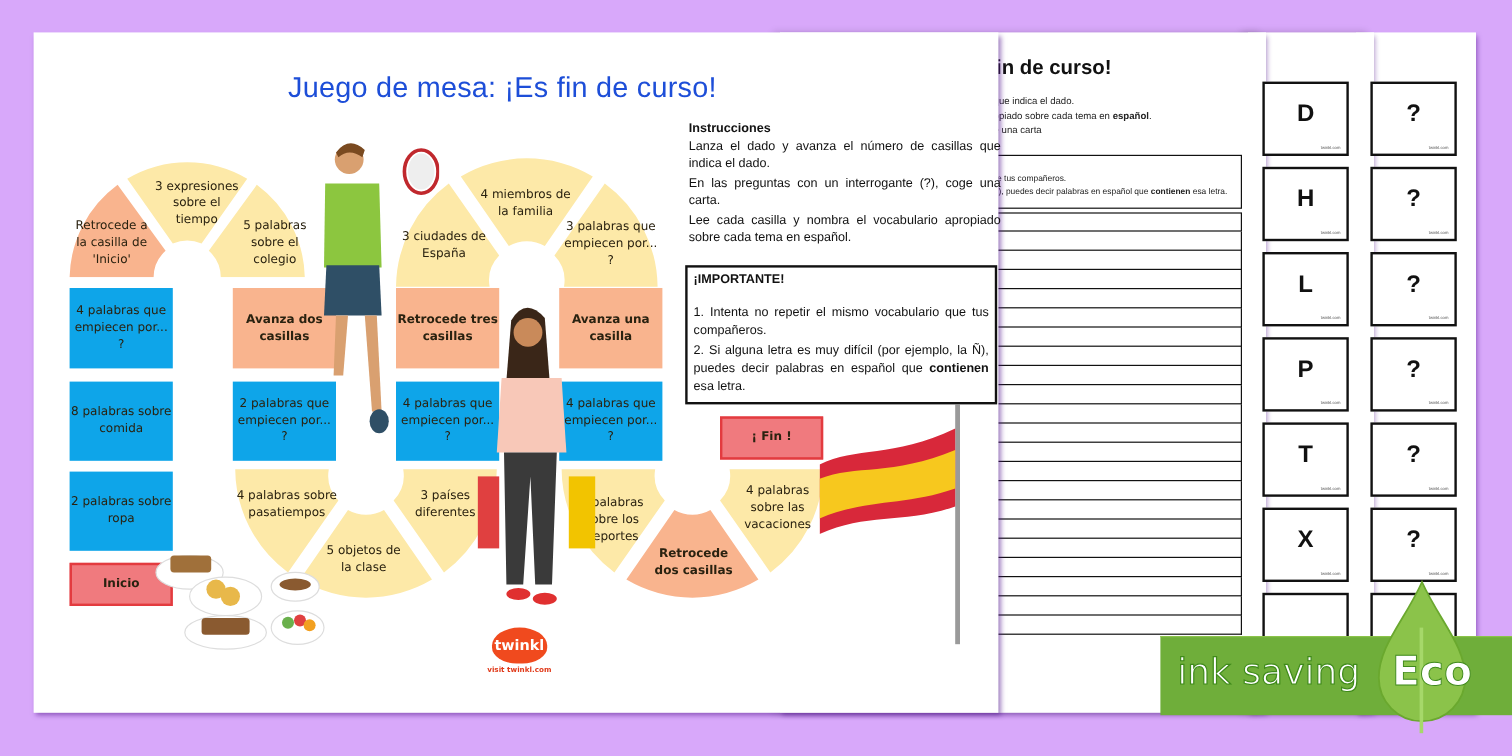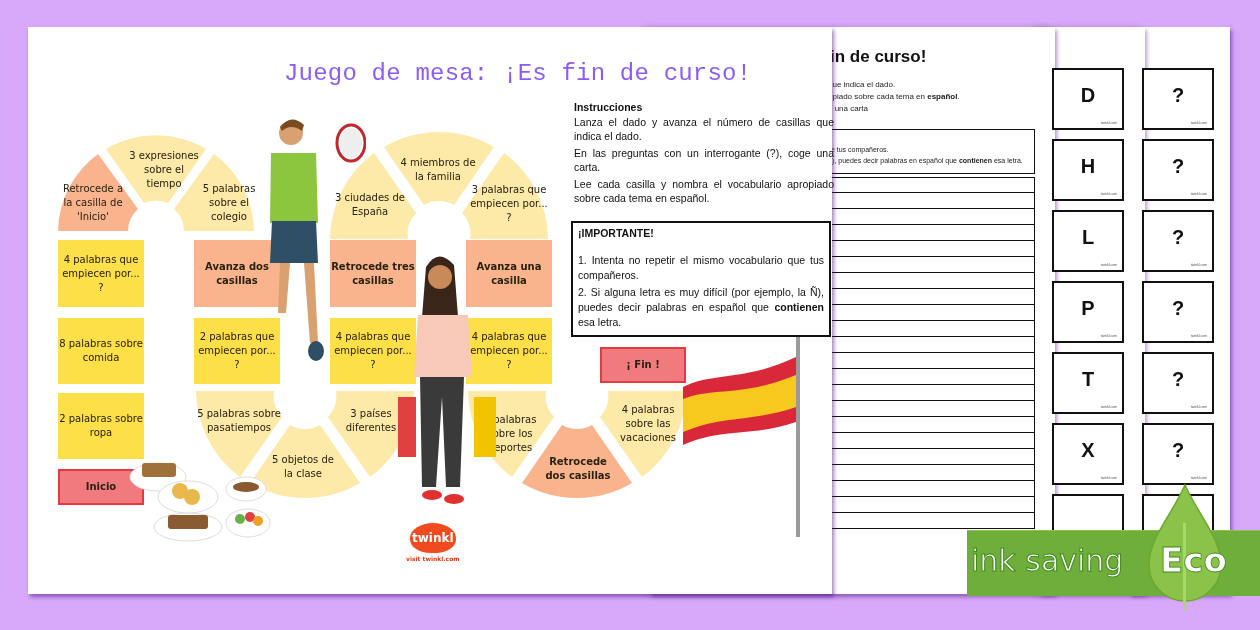--- a/index.html
+++ b/index.html
@@ -17,41 +17,41 @@
   .b1-box { position: absolute; left: 170px; top: 102px; width: 215px; height: 45px; border: 1.5px solid #111; font-family: "Liberation Sans", sans-serif; font-size: 7px; padding: 6px 6px; line-height: 11px; color: #222; }
   .b1-box b { font-weight: bold; }
   .b1-rules { position: absolute; left: 170px; top: 150px; width: 215px; }
   .b1-rule { height: 16px; border: 1.3px solid #111; border-top: none; }
   .b1-rule:first-child { border-top: 1.3px solid #111; }
 
   .card { position: absolute; width: 72px; height: 62px; border: 2px solid #111; background: #fff; }
   .card .glyph { position: absolute; left: 0; right: 0; top: 14px; text-align: center; font-family: "Liberation Sans", sans-serif; font-size: 20px; font-weight: bold; color: #111; }
   .card .mark { position: absolute; right: 5px; bottom: 3px; font-size: 3.5px; color: #555; font-family: "Liberation Sans", sans-serif; }
 
-  .title { position: absolute; left: 212px; top: 33px; font-family: Liberation Mono, monospace; font-size: 24px; color: #8b5cf6; font-weight: normal; letter-spacing: 0.2px; margin-left: 44px; }
-
-  .tile { position: absolute; background: #fde047; display: flex; align-items: center; justify-content: center; text-align: center; font-family: "DejaVu Sans", sans-serif; font-size: 10px; line-height: 14px; color: #2a2210; }
+  .title { position: absolute; left: 212px; top: 33px; font-family: Liberation Sans, sans-serif; font-size: 24px; color: #1d4ed8; font-weight: normal; letter-spacing: 0.2px; }
+
+  .tile { position: absolute; background: #0ea5e9; display: flex; align-items: center; justify-content: center; text-align: center; font-family: "DejaVu Sans", sans-serif; font-size: 10px; line-height: 14px; color: #2a2210; }
   .tile.orange { background: #f9b48e; font-weight: bold; }
   .tile.red { background: #f07a7e; border: 2px solid #e33b3f; font-weight: bold; }
 
   .arch { position: absolute; }
 
   .instr { position: absolute; left: 546px; top: 73px; width: 260px; font-family: "Liberation Sans", sans-serif; font-size: 10.5px; line-height: 14px; color: #111; text-align: justify; }
   .instr h4 { font-size: 10.5px; font-weight: bold; margin-bottom: 1px; }
   .instr p { margin-bottom: 3px; }
   .imp { position: absolute; left: 543px; top: 194px; width: 260px; border: 2px solid #111; padding: 3px 5px 3px 5px; font-family: "Liberation Sans", sans-serif; font-size: 10.5px; line-height: 15px; color: #111; text-align: justify; }
   .imp h4 { font-size: 10.5px; font-weight: bold; margin-bottom: 12px; }
   .imp p { margin-bottom: 2px; }
 
   .twinkl { position: absolute; left: 378px; top: 496px; text-align: center; }
   .twinkl .blob { width: 46px; height: 30px; background: #f04a1e; border-radius: 50% 50% 45% 45%; color: #fff; font-family: "DejaVu Sans", sans-serif; font-weight: bold; font-size: 12px; line-height: 30px; margin: 0 auto; }
   .twinkl .url { font-size: 6px; color: #e03a1a; margin-top: 2px; font-weight: bold; }
 
   .eco { position: absolute; left: 967px; top: 530px; width: 293px; height: 66px; background: #6fae3a; border-top: 1px solid #8bc34a; }
-  .eco .txt { position: absolute; left: 4px; top: 12px; font-family: "DejaVu Sans", sans-serif; font-size: 30px; color: #fff; -webkit-text-stroke: 1px #3f8a1a; }
+  .eco .txt { position: absolute; left: 14px; top: 12px; font-family: "DejaVu Sans", sans-serif; font-size: 30px; color: #fff; -webkit-text-stroke: 1px #3f8a1a; }
   .drop { position: absolute; left: 1145px; top: 483px; width: 80px; height: 130px; }
   .eco-word { position: absolute; left: 1160px; top: 540px; font-family: "DejaVu Sans", sans-serif; font-weight: bold; font-size: 34px; color: #fff; -webkit-text-stroke: 0.8px #3f8a1a; }
 </style>
 </head>
 <body>
 
 <div class="page page-back3"></div>
 <div class="page page-back2"></div>
 <div class="page page-back1">
   <div class="b1-title">in de curso!</div>
@@ -181,21 +181,21 @@
   <div class="tile" style="left:302px;top:291px;width:86px;height:66px;">4 palabras que empiecen por... ?</div>
 
   <div class="tile orange" style="left:438px;top:213px;width:86px;height:67px;">Avanza una casilla</div>
   <div class="tile" style="left:438px;top:291px;width:86px;height:66px;">4 palabras que empiecen por... ?</div>
 
   <svg class="arch" style="left:166px;top:362px" width="222" height="120" viewBox="0 0 222 120">
     <path d="M2,2 L80,2 A30,30 0 0 0 88,28 L46,88 A108,108 0 0 1 2,2 Z" fill="#fde9a8"></path>
     <path d="M96,36 A30,30 0 0 0 126,36 L166,94 A108,108 0 0 1 56,94 Z" fill="#fde9a8"></path>
     <path d="M142,2 L220,2 A108,108 0 0 1 176,88 L134,28 A30,30 0 0 0 142,2 Z" fill="#fde9a8"></path>
   </svg>
-  <div class="tile" style="left:168px;top:374px;width:86px;height:40px;background:transparent;">5 palabras sobre pasatiempos</div>
+  <div class="tile" style="left:168px;top:374px;width:86px;height:40px;background:transparent;">4 palabras sobre pasatiempos</div>
   <div class="tile" style="left:240px;top:410px;width:70px;height:60px;background:transparent;">5 objetos de la clase</div>
   <div class="tile" style="left:302px;top:374px;width:82px;height:40px;background:transparent;">3 países diferentes</div>
 
   <svg class="arch" style="left:438px;top:362px" width="222" height="120" viewBox="0 0 222 120">
     <path d="M2,2 L80,2 A30,30 0 0 0 88,28 L46,88 A108,108 0 0 1 2,2 Z" fill="#fde9a8"></path>
     <path d="M96,36 A30,30 0 0 0 126,36 L166,94 A108,108 0 0 1 56,94 Z" fill="#f9b48e"></path>
     <path d="M142,2 L220,2 A108,108 0 0 1 176,88 L134,28 A30,30 0 0 0 142,2 Z" fill="#fde9a8"></path>
   </svg>
   <div class="tile" style="left:446px;top:380px;width:72px;height:54px;background:transparent;">3 palabras sobre los deportes</div>
   <div class="tile" style="left:512px;top:420px;width:76px;height:44px;background:transparent;font-weight:bold;">Retrocede dos casillas</div>

